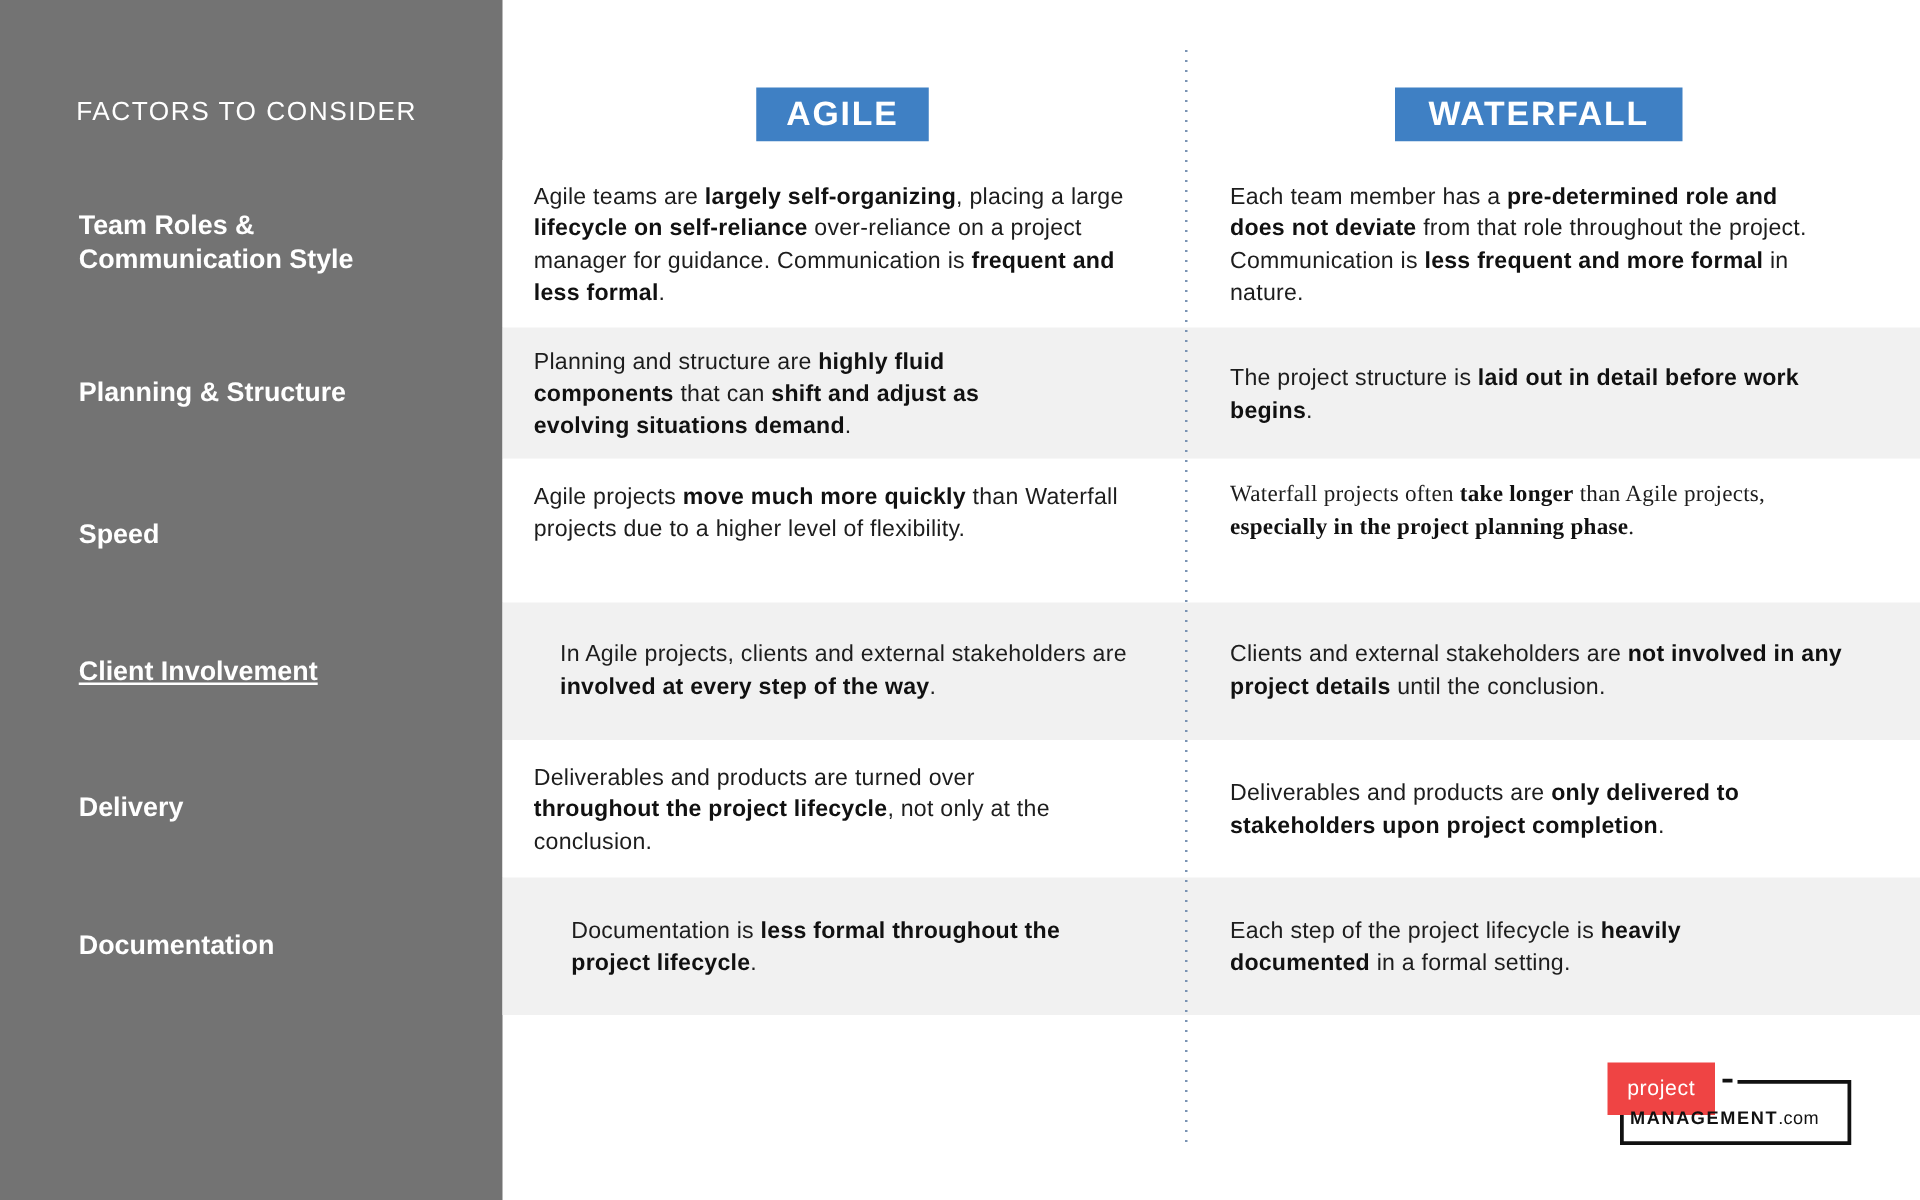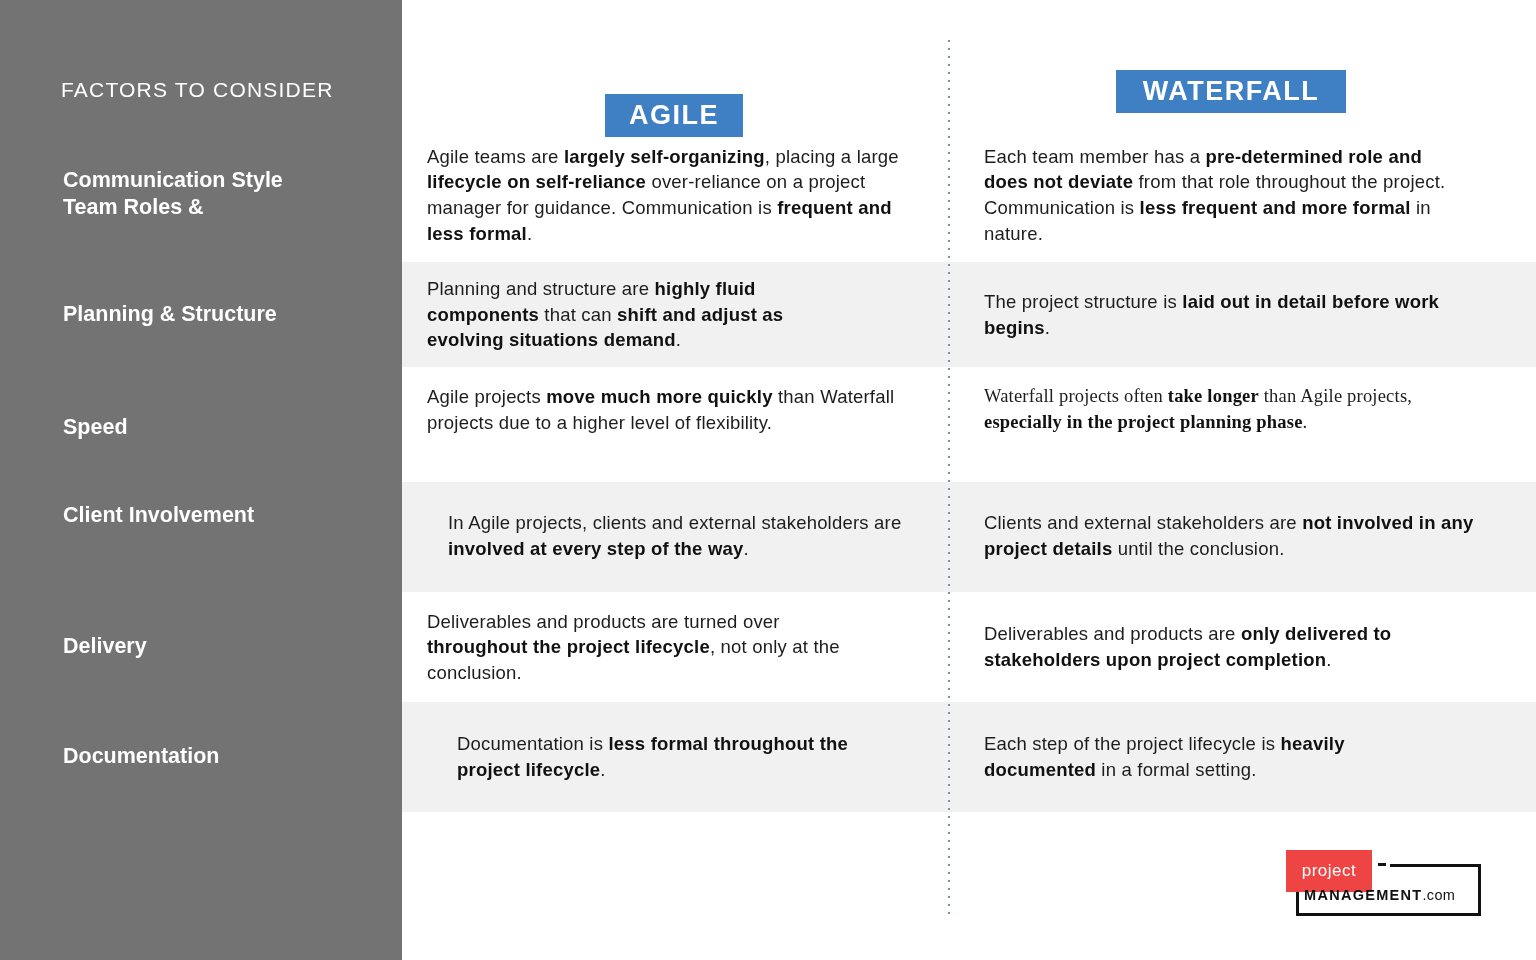--- a/index.html
+++ b/index.html
@@ -79,41 +79,41 @@
 
 <div class="row-band white" style="top:128px;height:134px;"></div>
 <div class="row-band gray" style="top:262px;height:105px;"></div>
 <div class="row-band white" style="top:367px;height:115px;"></div>
 <div class="row-band gray" style="top:482px;height:110px;"></div>
 <div class="row-band white" style="top:592px;height:110px;"></div>
 <div class="row-band gray" style="top:702px;height:110px;"></div>
 
 <div class="factor-label" style="top:166px;height:56px;">
   <div>
+    <div>Team Roles &amp;</div>
     <div>Communication Style</div>
-    <div>Team Roles &amp;</div>
   </div>
 </div>
 <div class="factor-label" style="top:300px;height:28px;">
   <div>Planning &amp; Structure</div>
 </div>
 <div class="factor-label" style="top:413px;height:28px;">
   <div>Speed</div>
 </div>
-<div class="factor-label" style="top:501px;height:28px;">
+<div class="factor-label" style="top:523px;height:28px;text-decoration:underline;">
   <div>Client Involvement</div>
 </div>
 <div class="factor-label" style="top:632px;height:28px;">
   <div>Delivery</div>
 </div>
 <div class="factor-label" style="top:742px;height:28px;">
   <div>Documentation</div>
 </div>
 
-<div class="col-header" style="left:605px;width:138px;margin-top:24px;">AGILE</div>
+<div class="col-header" style="left:605px;width:138px;">AGILE</div>
 <div class="col-header" style="left:1116px;width:230px;">WATERFALL</div>
 
 <div class="divider"></div>
 
 <div class="cell" style="left:427px;top:128px;width:500px;height:134px;">
   <div class="inner rich"><span>Agile teams are </span><b>largely self-organizing</b><span>, placing a large </span><b>lifecycle on self-reliance</b><span> over-reliance on a project manager for guidance. Communication is </span><b>frequent and less formal</b><span>.</span></div>
 </div>
 <div class="cell" style="left:427px;top:262px;width:420px;height:105px;">
   <div class="inner rich"><span>Planning and structure are </span><b>highly fluid components</b><span> that can </span><b>shift and adjust as evolving situations demand</b><span>.</span></div>
 </div>

